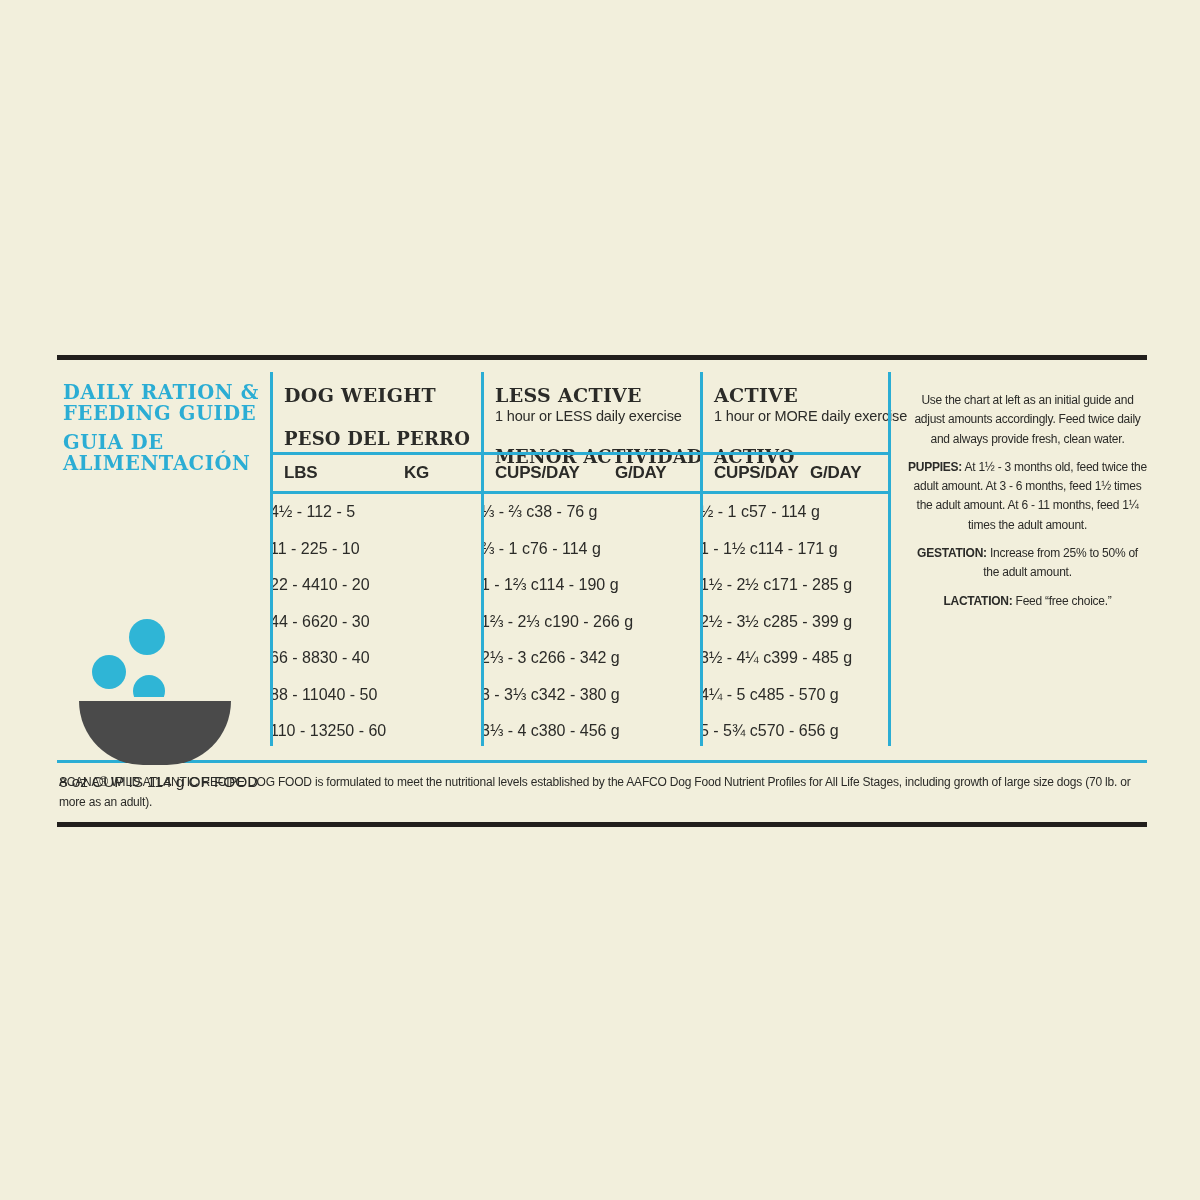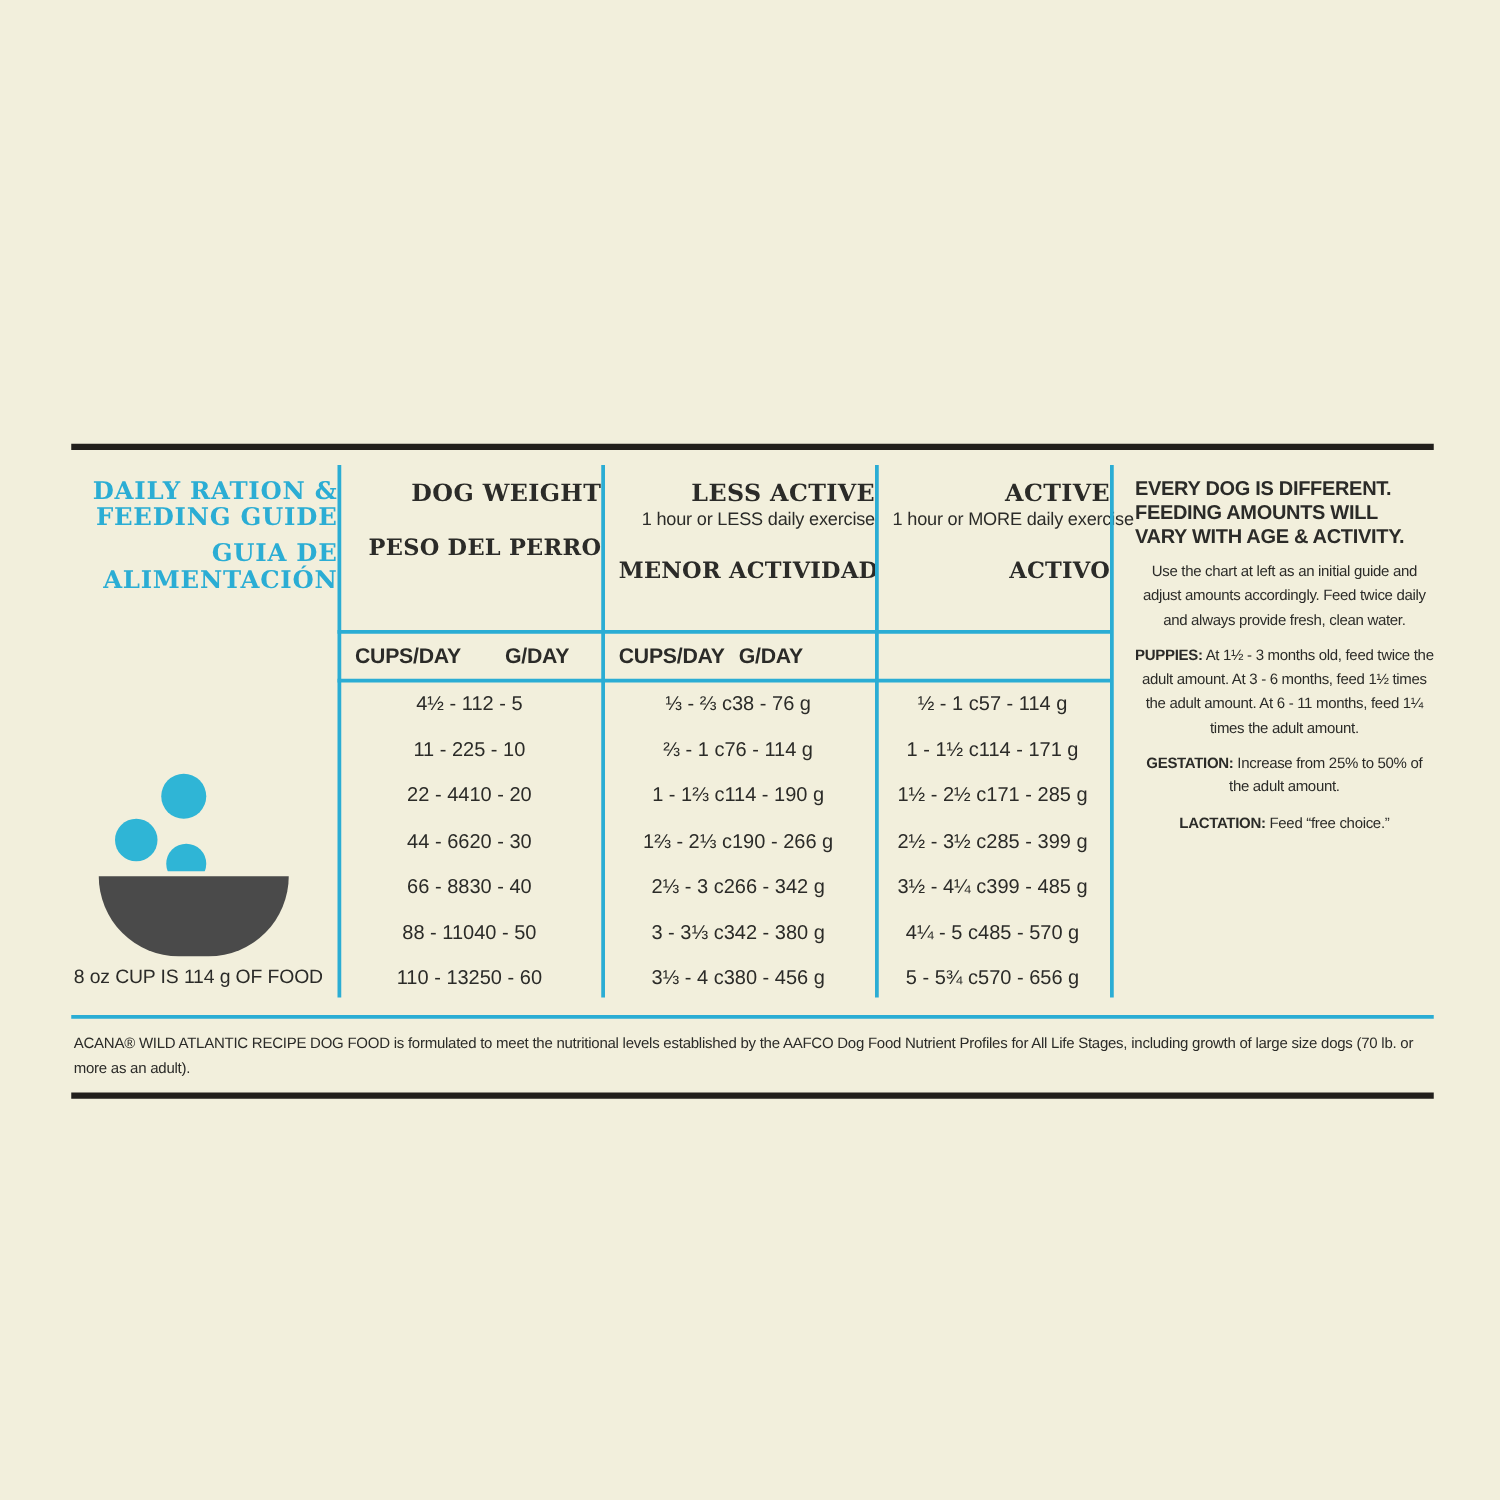--- a/index.html
+++ b/index.html
@@ -157,35 +157,33 @@
   .info-body b { font-weight: bold; }
   .left-and-table {
     display: grid;
     grid-template-columns: 831px 259px;
   }
   .maincols { position: relative; }
 
   .hdrow {
     display: grid;
     grid-template-columns: 213px 211px 219px 188px;
-    height: 144px;
-    text-align: right;
+    height: 92px;
   }
   .subrow {
     display: grid;
     grid-template-columns: 213px 211px 219px 188px;
     height: 36px;
   }
   .rows4 { }
   .row4 {
     display: grid;
     grid-template-columns: 213px 211px 219px 188px;
     height: 36.5px;
     align-items: center;
-    text-align: center;
   }
 
   
   .footer {
     font-size: 12px;
     line-height: 20px;
     letter-spacing: -0.2px;
     padding: 9px 0 10px 2px;
   }
 </style>
@@ -231,20 +229,26 @@
           <div class="head-es">ACTIVO</div>
         </div>
       </div>
 
       <div style="position:relative;height:3px;">
         <div style="position:absolute;left:213px;right:0;height:3px;background:#2badd4;"></div>
       </div>
 
       <div class="subrow">
         <div class="cell"></div>
+        <div class="sublabels">
+          <div class="two">
+            <span>LBS</span>
+            <span>KG</span>
+          </div>
+        </div>
         <div class="sublabels">
           <div class="two">
             <span>CUPS/DAY</span>
             <span>G/DAY</span>
           </div>
         </div>
         <div class="sublabels">
           <div class="two" style="--w:96px">
             <span style="width:96px">CUPS/DAY</span>
             <span>G/DAY</span>
@@ -310,21 +314,20 @@
           <div class="bowl"></div>
         </div>
         <div class="cup-note">8 oz CUP IS 114 g OF FOOD</div>
       </div>
 
     </div>
 
     <div style="position:relative;">
       <div class="vdiv" style="left:0px;"></div>
       <div style="padding:22px 0 0 20px;">
-        <div class="info-head">EVERY DOG IS DIFFERENT. FEEDING AMOUNTS WILL VARY WITH AGE &amp; ACTIVITY.</div>
         <div class="info-body">Use the chart at left as an initial guide and adjust amounts accordingly. Feed twice daily and always provide fresh, clean water.</div>
         <div class="info-body"><b>PUPPIES:</b><span> At 1½ - 3 months old, feed twice the adult amount. At 3 - 6 months, feed 1½ times the adult amount. At 6 - 11 months, feed 1¼ times the adult amount.</span></div>
         <div class="info-body"><b>GESTATION:</b><span> Increase from 25% to 50% of the adult amount.</span></div>
         <div class="info-body"><b>LACTATION:</b><span> Feed “free choice.”</span></div>
       </div>
     </div>
 
   </div>
 
   <div class="rule-cyan" style="margin-top:10px;"></div>

